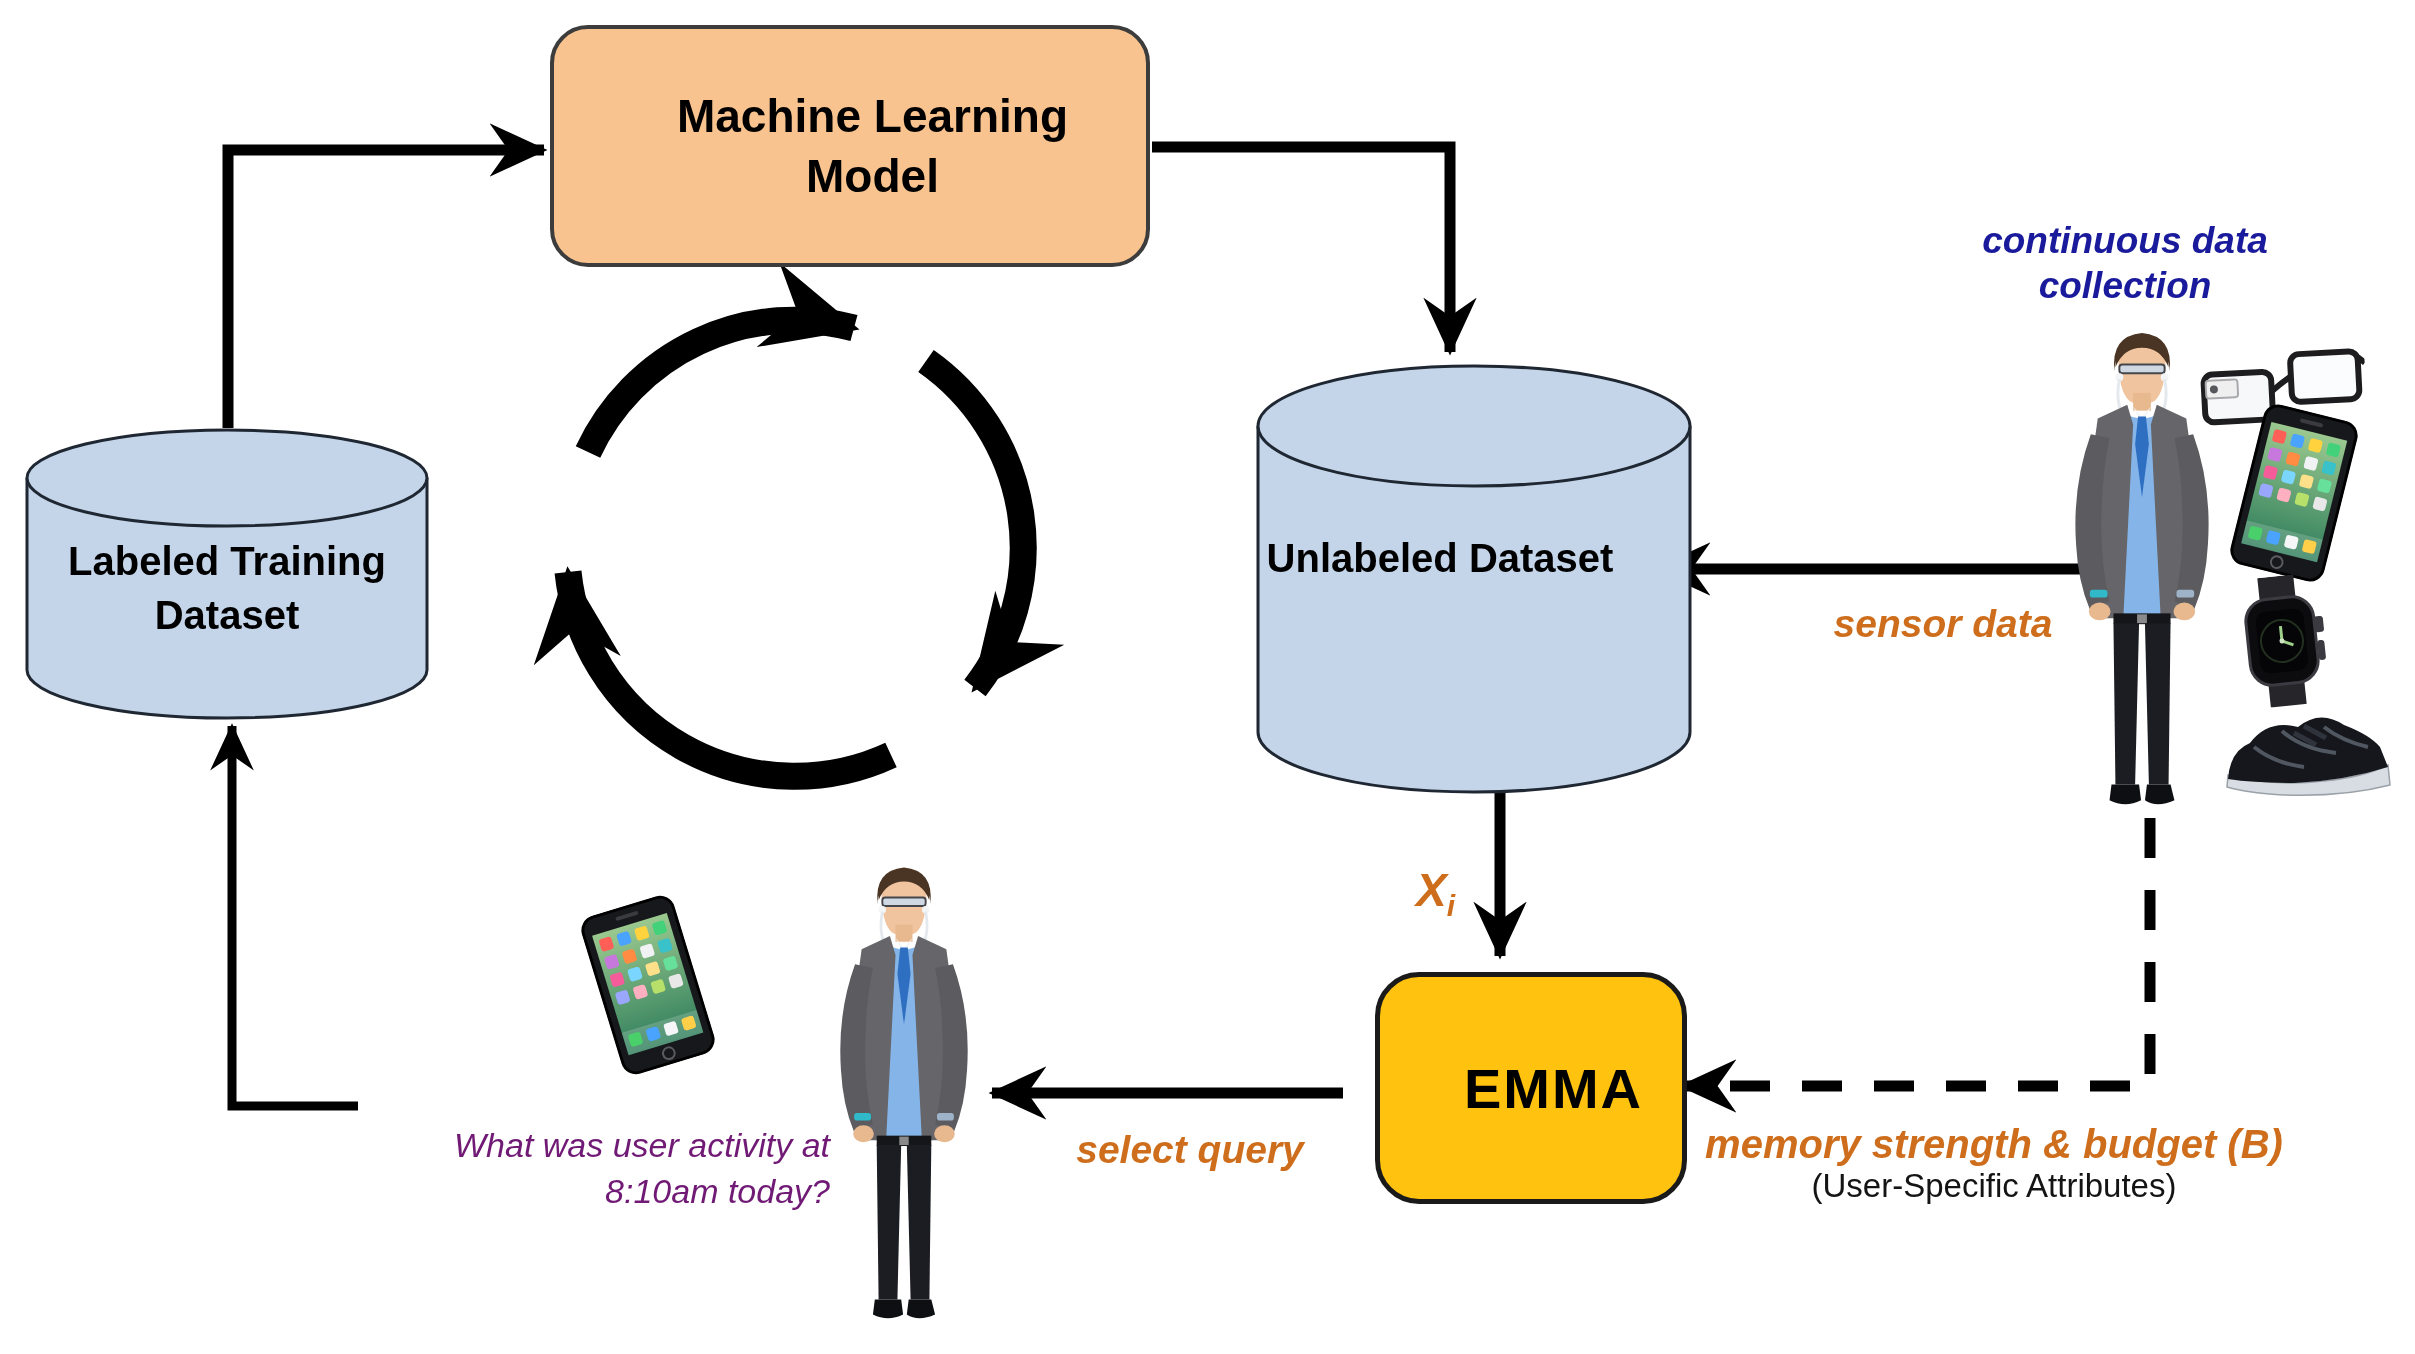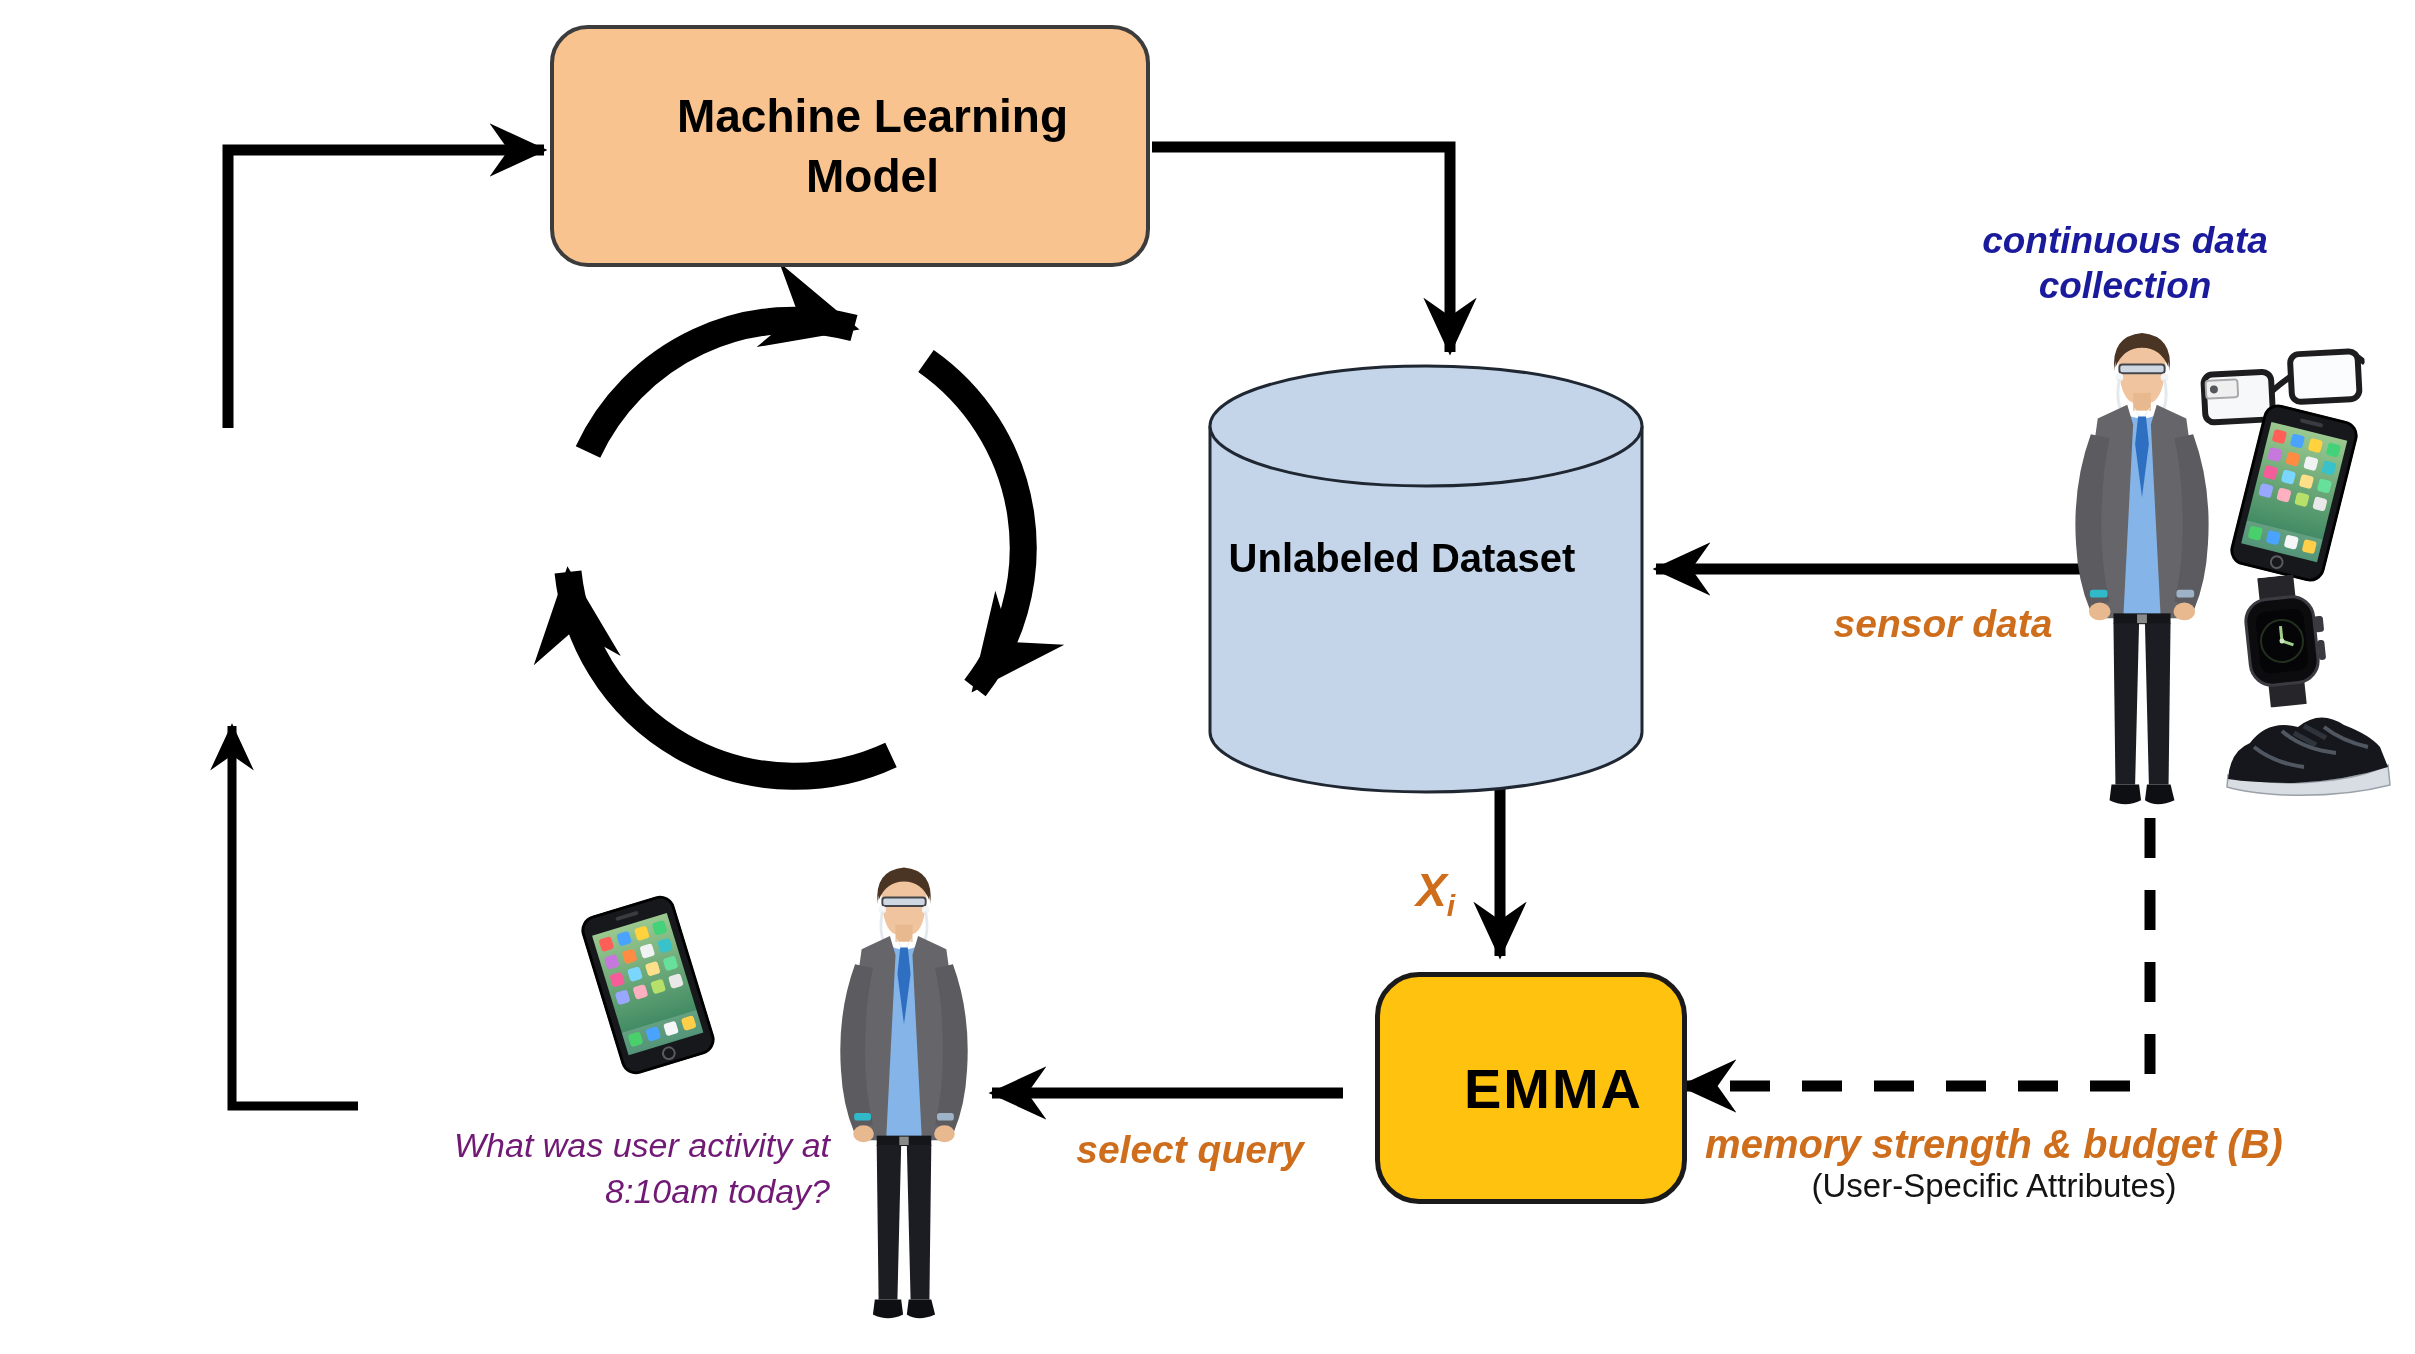--- a/index.html
+++ b/index.html
@@ -23,21 +23,21 @@
     background:#FFC20E;border:5px solid #1a1a1a;border-radius:44px;
     font-size:56px;letter-spacing:2px;margin-left:30px;
   }
   .cyl{position:absolute;}
   .cyl svg{position:absolute;left:0;top:0;}
   .cyl-label{
     position:absolute;left:0;width:100%;text-align:center;font-weight:bold;color:#000;
   }
   #labeled-cyl{left:25px;top:428px;width:404px;height:292px;}
   #labeled-cyl .cyl-label{top:106px;font-size:40px;line-height:54px;}
-  #unlabeled-cyl{left:1208px;top:364px;width:368px;height:432px;padding-left:20px;}
+  #unlabeled-cyl{left:1256px;top:364px;width:368px;height:432px;}
   #unlabeled-cyl .cyl-label{top:172px;font-size:40px;}
   
   .lbl-orange{color:#CE6E1C;font-weight:bold;font-style:italic;}
   .lbl-navy{color:#1A1A9C;font-weight:bold;font-style:italic;}
   #continuous-lbl{left:1925px;top:218px;width:400px;text-align:center;font-size:37px;line-height:45px;}
   #sensor-lbl{left:1788px;top:602px;width:310px;text-align:center;font-size:39px;}
   #xi-lbl{left:1416px;top:863px;font-size:46px;}
   #xi-lbl sub{font-size:30px;}
   #select-lbl{left:1040px;top:1128px;width:300px;text-align:center;font-size:39px;}
   #memory-stack{left:1652px;top:1122px;width:684px;text-align:center;}
@@ -186,20 +186,30 @@
     </g>
   </svg>
 
   <div id="ml-box" class="node-box">
     <div>
       <div>Machine Learning</div>
       <div>Model</div>
     </div>
   </div>
 
+  <div id="labeled-cyl" class="cyl">
+    <svg width="404" height="292" viewBox="0 0 404 292">
+      <path d="M2,50 V242 A200,48 0 0 0 402,242 V50" fill="#C5D5E9" stroke="#1F2733" stroke-width="3"></path>
+      <ellipse cx="202" cy="50" rx="200" ry="48" fill="#C5D5E9" stroke="#1F2733" stroke-width="3"></ellipse>
+    </svg>
+    <div class="cyl-label">
+      <div>Labeled Training</div>
+      <div>Dataset</div>
+    </div>
+  </div>
 
   <div id="unlabeled-cyl" class="cyl">
     <svg width="436" height="432" viewBox="0 0 436 432">
       <path d="M2,62 V368 A216,60 0 0 0 434,368 V62" fill="#C5D5E9" stroke="#1F2733" stroke-width="3"></path>
       <ellipse cx="218" cy="62" rx="216" ry="60" fill="#C5D5E9" stroke="#1F2733" stroke-width="3"></ellipse>
     </svg>
     <div class="cyl-label">Unlabeled Dataset</div>
   </div>
 
   <div id="emma-box" class="node-box">

